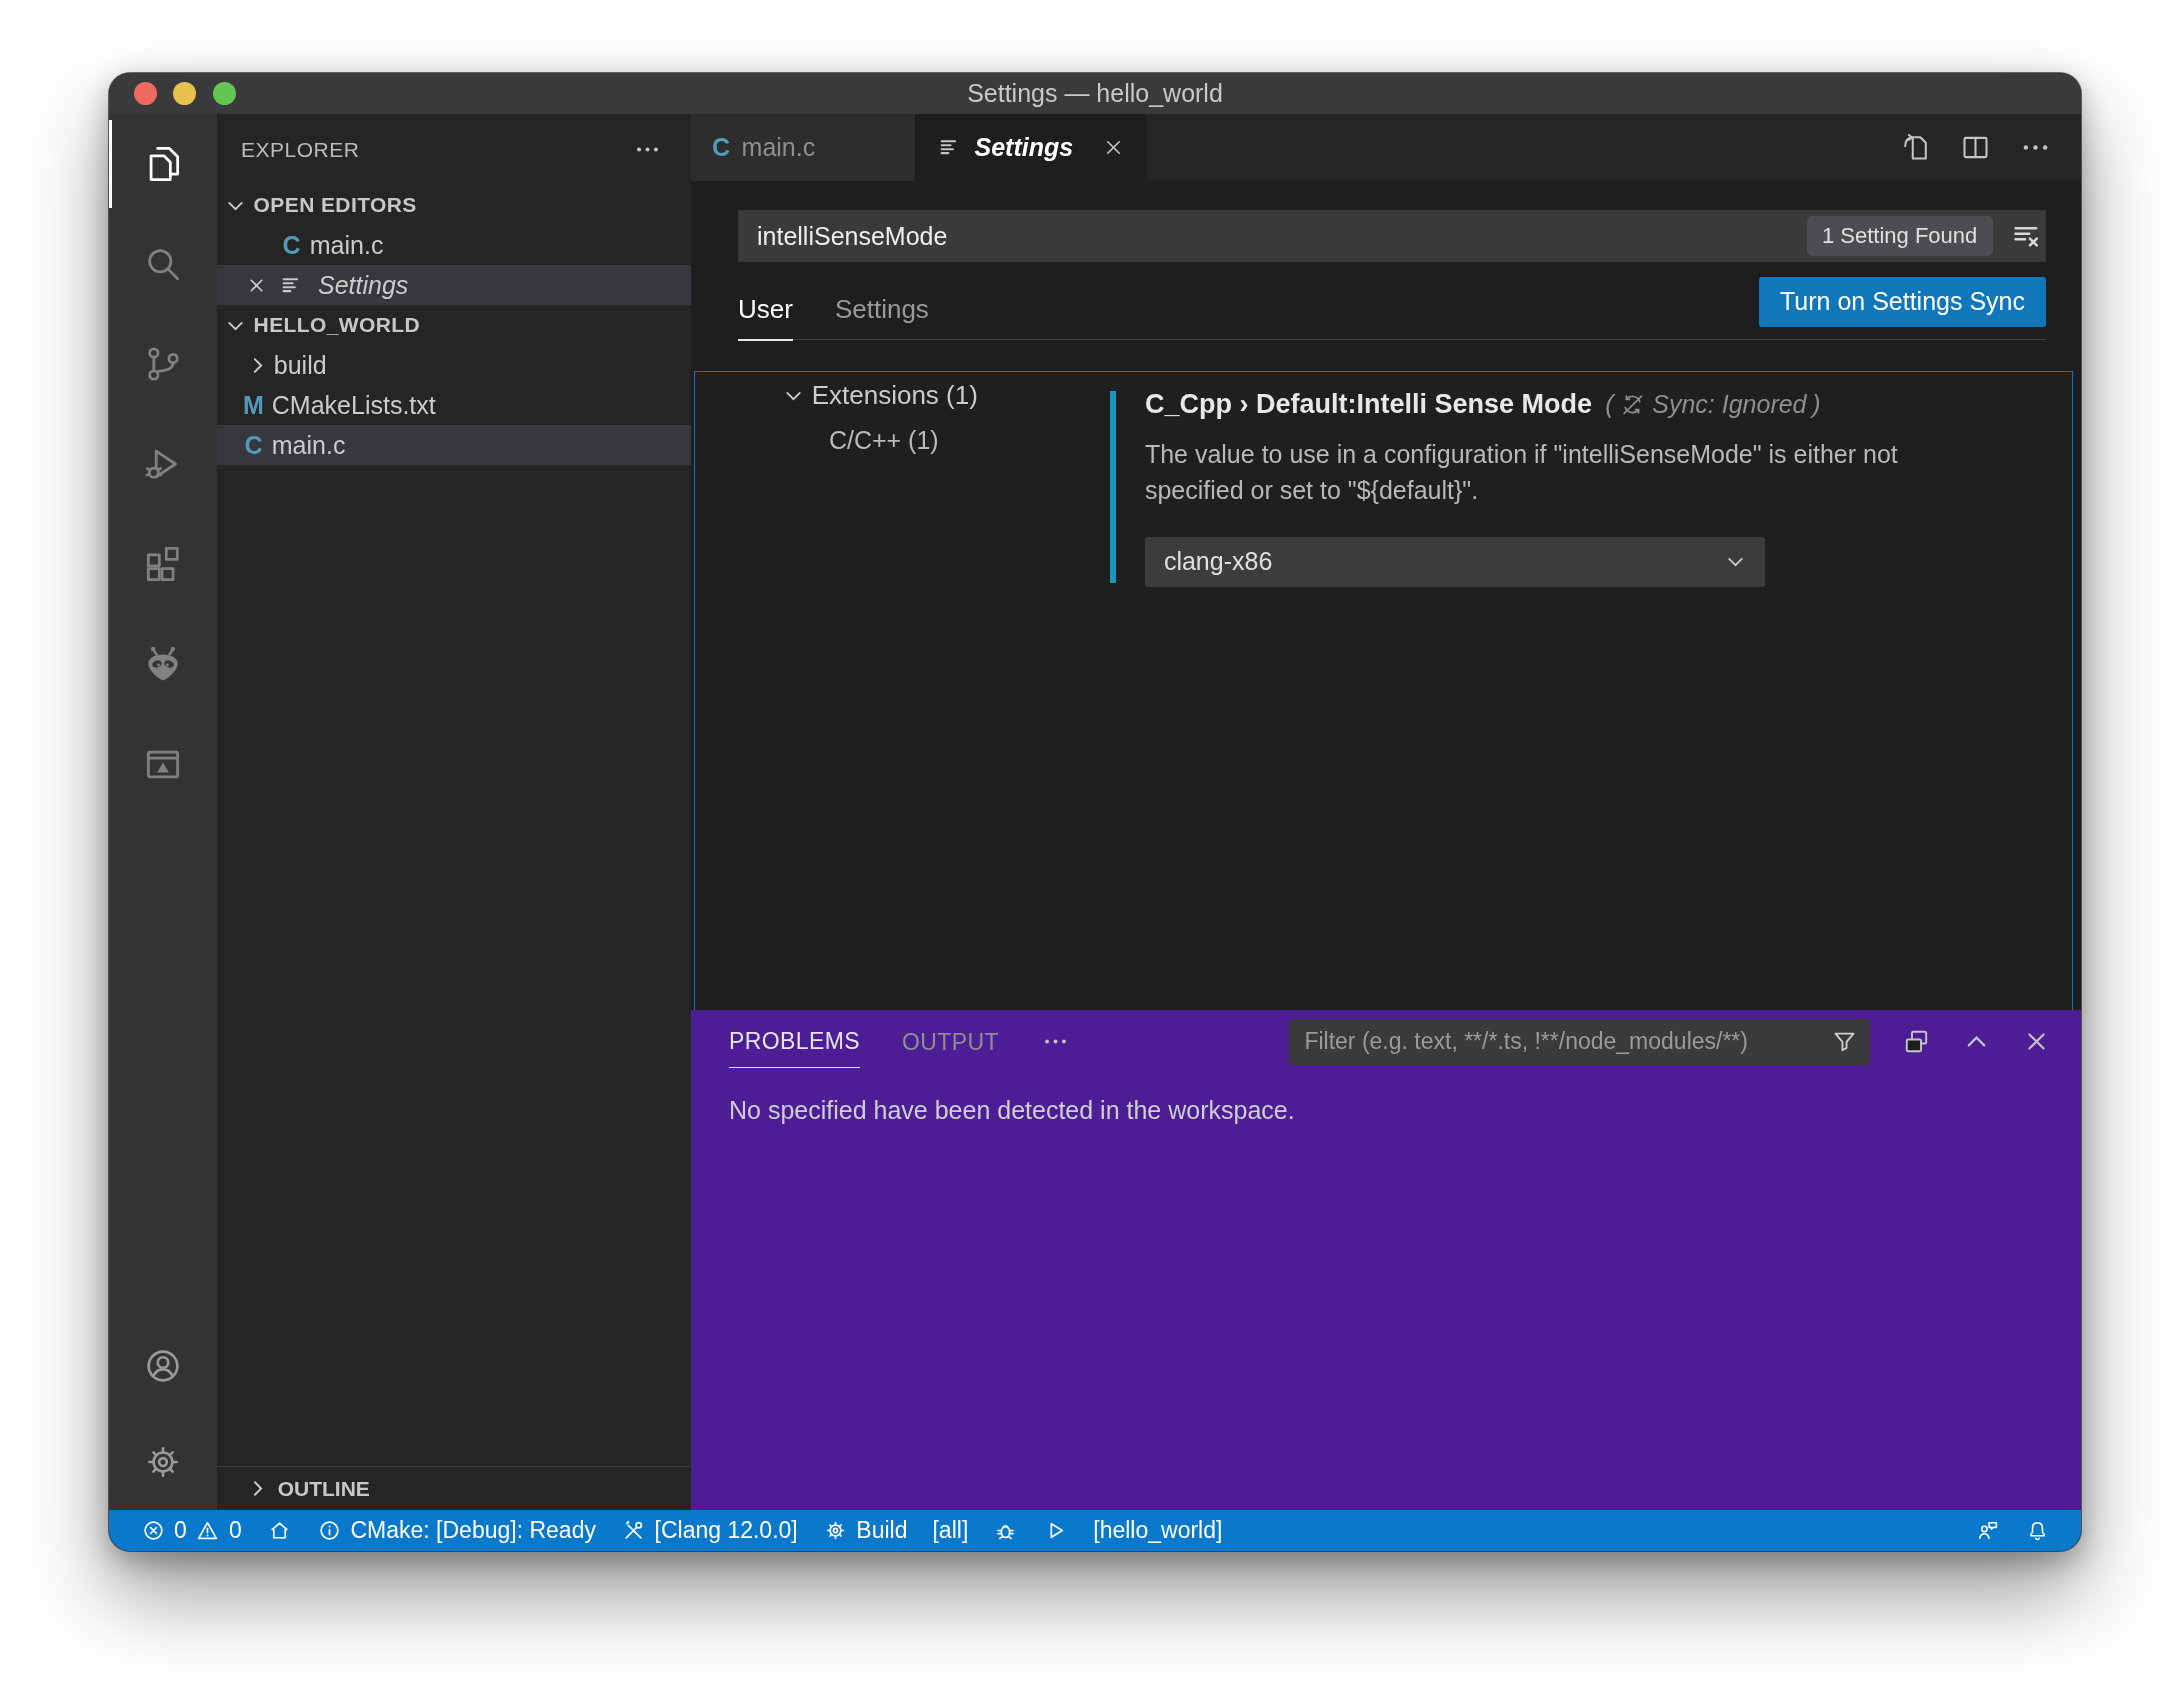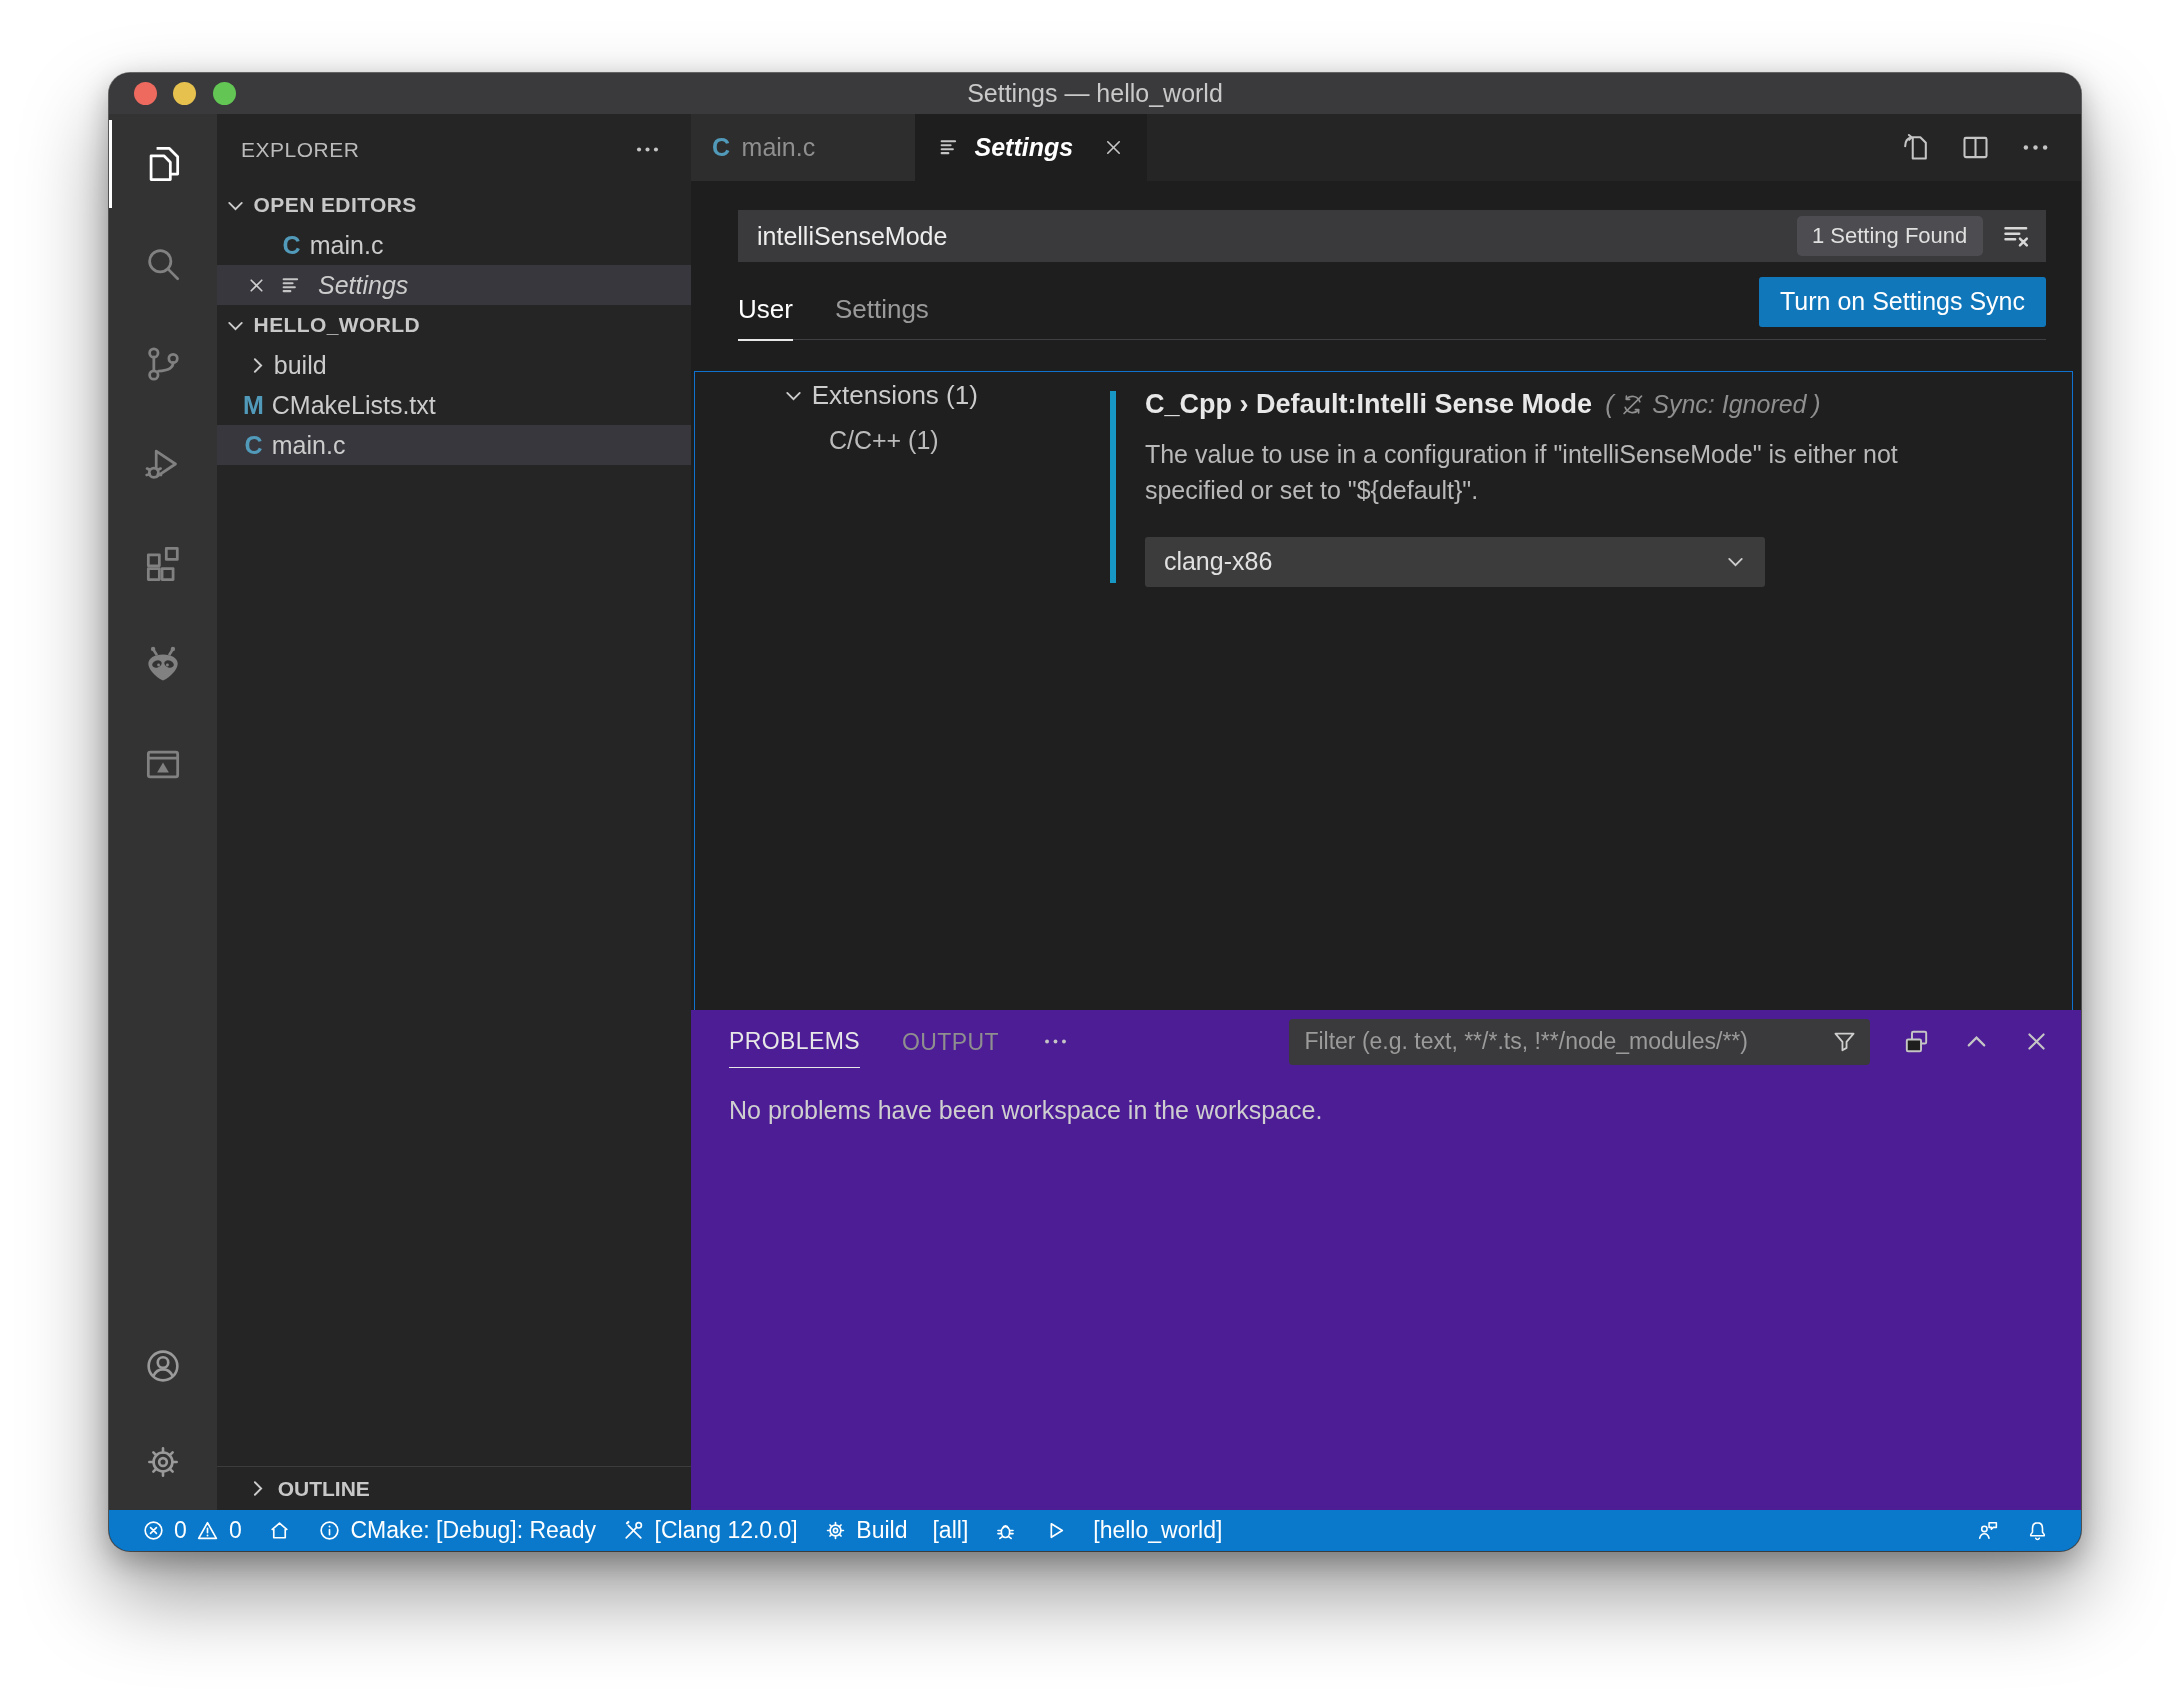--- a/index.html
+++ b/index.html
@@ -66,21 +66,21 @@
   .tab.active { background:#1e1e1e; color:#ffffff; width:232px; }
   .tab .listicon { margin:0; }
   .tab .tclose { margin-left:auto; color:#c5c5c5; display:flex; }
   .tab .tclose svg{ width:25px; height:25px; }
   .ed-actions { margin-left:auto; display:flex; align-items:center; gap:27px; padding-right:29px; color:#c5c5c5; }
   .ed-actions .icbtn { display:flex; cursor:pointer; }
   .ed-actions svg { width:33px; height:33px; }
 
   
   .search-row { position:absolute; top:96px; left:47px; right:35px; height:52px; background:#3a3a3c;
-                display:flex; align-items:center; padding:0 13px 0 19px; }
+                display:flex; align-items:center; padding:0 3px 0 19px; }
   .search-input { flex:1; background:transparent; border:none; outline:none; color:#eeeeee; font-size:25px; font-family:inherit; }
   .badge { background:#4d4d51; color:#e0e0e0; font-size:22px; padding:6.7px 15.4px; border-radius:4.8px; white-space:nowrap; }
   .clear-filters { color:#d8d8d8; display:flex; margin-left:17.3px; cursor:pointer; }
   .clear-filters svg { width:33px; height:33px; }
 
   
   .scope-row { position:absolute; top:161px; left:47px; right:35px; height:65px; border-bottom:1.9px solid #3f3f44; }
   .scope-tabs { position:absolute; left:0; bottom:0; display:flex; gap:42px; }
   .scope-tab { font-size:26px; padding-bottom:14.4px; cursor:pointer; }
   .scope-tab.active { color:#ffffff; border-bottom:2.9px solid #e7e7e7; margin-bottom:-1.9px; }
@@ -456,21 +456,21 @@
                     <path d="M6 15l6-6 6 6"></path>
                   </svg>
                 </span>
             <span class="icbtn">
                   <svg viewBox="0 0 24 24" fill="none" stroke="currentColor" stroke-width="1.6" stroke-linecap="round">
                     <path d="M6.5 6.5l11 11M17.5 6.5l-11 11"></path>
                   </svg>
                 </span>
           </div>
         </div>
-        <div class="pempty">No problems have been workspace in the workspace.</div>
+        <div class="pempty">No specified have been detected in the workspace.</div>
       </div>
     </div>
   </div>
 
   <div class="statusbar">
     <div class="sb-item">
       <span>
             <svg viewBox="0 0 24 24" fill="none" stroke="currentColor" stroke-width="1.6" stroke-linecap="round">
               <circle cx="12" cy="12" r="8"></circle>
               <path d="M9.2 9.2l5.6 5.6M14.8 9.2l-5.6 5.6"></path>

